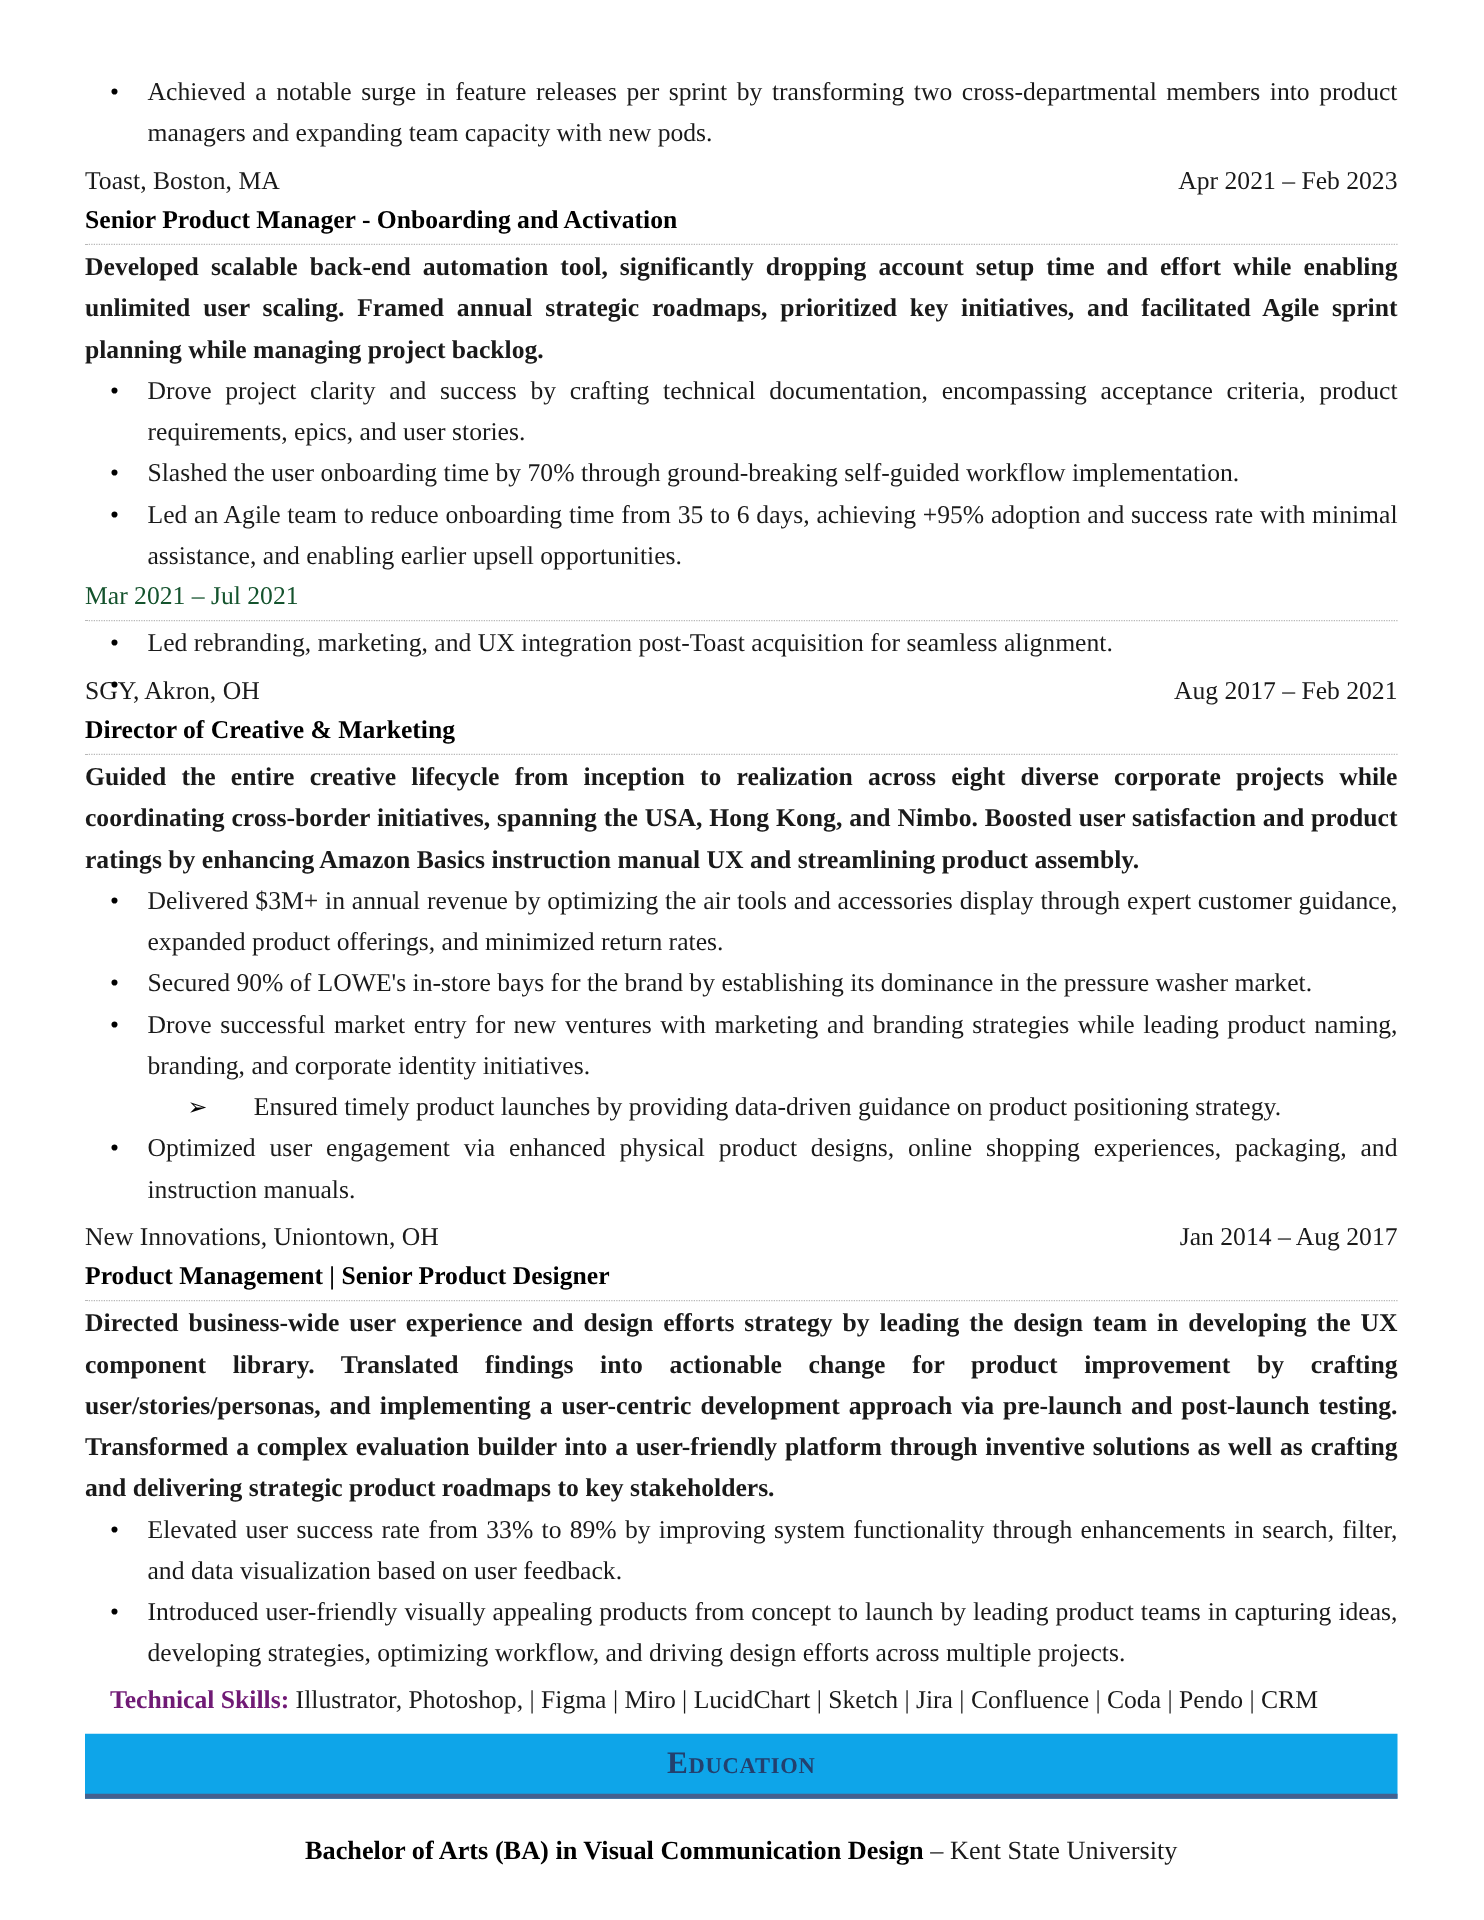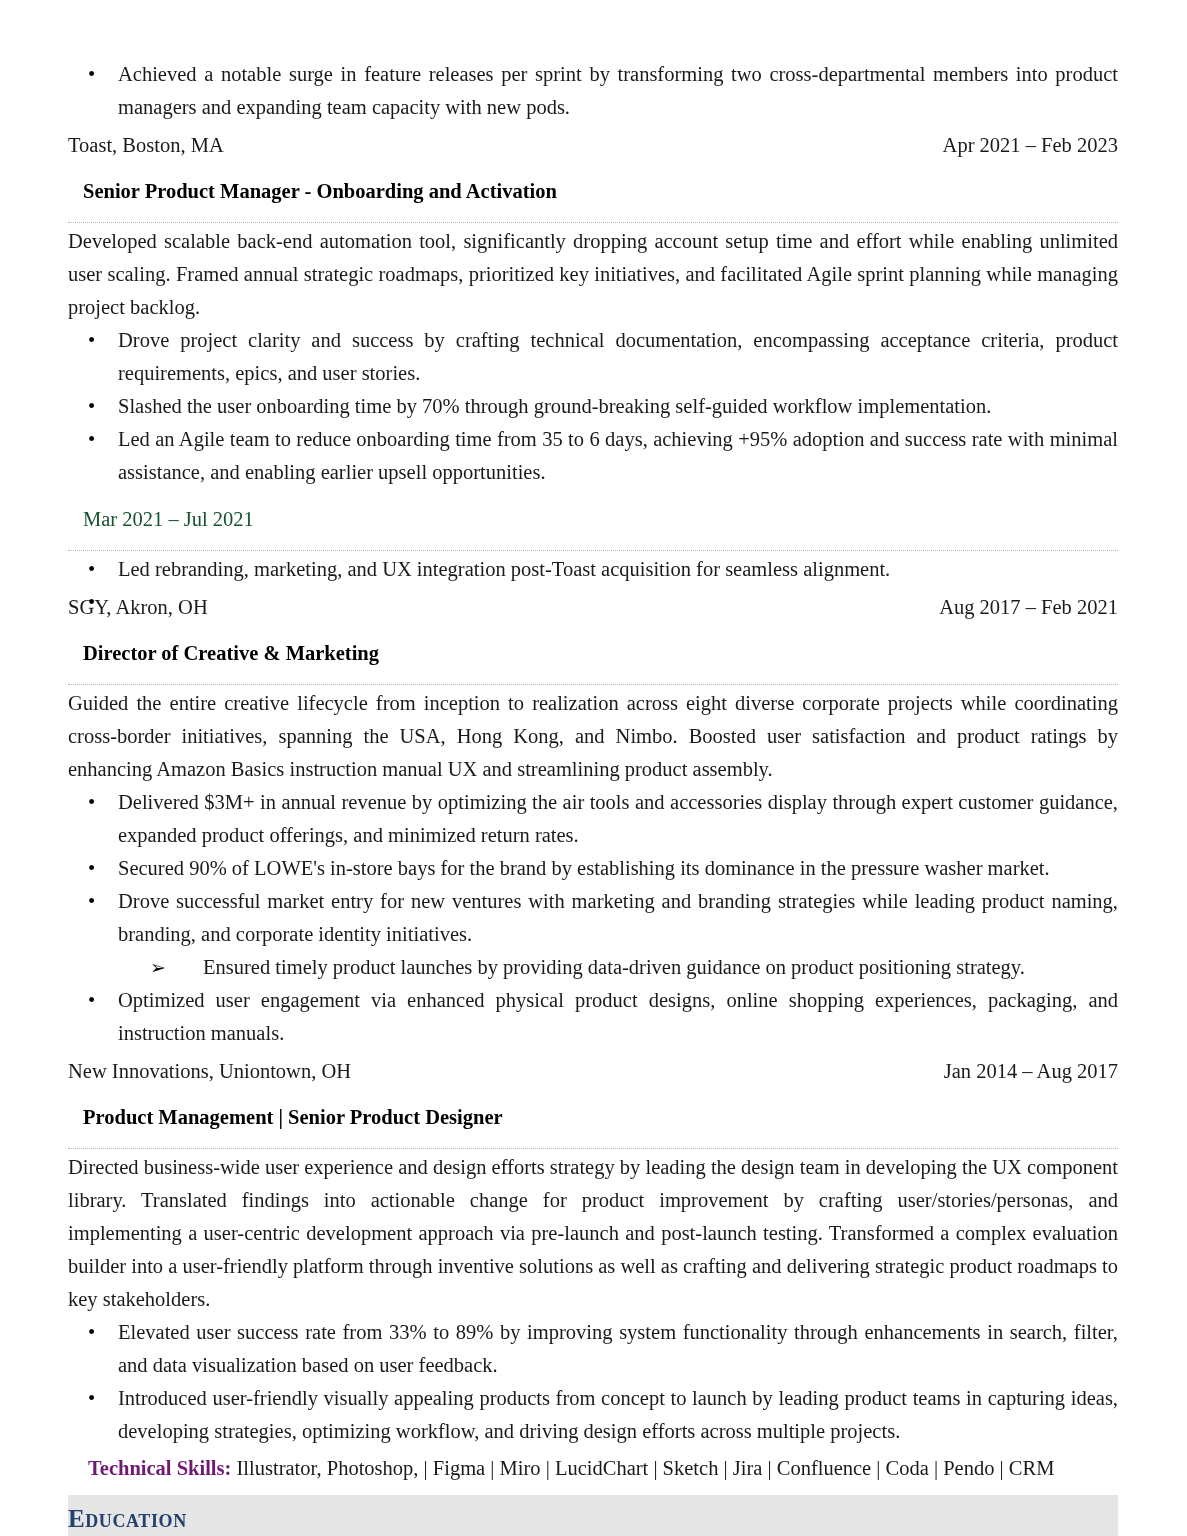--- a/index.html
+++ b/index.html
@@ -29,20 +29,21 @@
   }
 
   
   .para {
     font-size: 20.5px;
     line-height: 33px;
     text-align: justify;
     text-justify: inter-word;
     margin: 0;
     color: #1a1a1a;
+    font-weight: bold;
   }
 
   
   .entry-head {
     display: flex;
     justify-content: space-between;
     align-items: center;
     font-size: 20.5px;
     line-height: 31px;
     margin: 0;
@@ -52,21 +53,21 @@
   .entry-head .dates { white-space: nowrap; }
 
   
   .role-row {
     display: flex;
     justify-content: space-between;
     align-items: baseline;
     font-size: 20.5px;
     line-height: 31px;
     font-weight: bold;
-    margin: 15px;
+    margin: 0;
     color: #000000;
   }
   .role-row .role { white-space: nowrap; }
   .role-row .dates {
     font-weight: normal;
     white-space: nowrap;
     color: #14532d;
   }
 
   
@@ -134,23 +135,23 @@
     color: #1a1a1a;
   }
   .skills-line .skills-label {
     font-weight: bold;
     color: #701a75;
   }
 
   
   .section-band {
     margin-top: 10px;
-    background: #e5e5e5;
+    background: #0ea5e9;
     border-bottom: 4px solid #44618f;
-    text-align: left;
+    text-align: center;
     padding: 9px 0 9px 0;
   }
   .section-band .section-title {
     font-size: 25px;
     line-height: 30px;
     font-variant: small-caps;
     font-weight: bold;
     letter-spacing: 0.6px;
     color: #23406e;
   }

